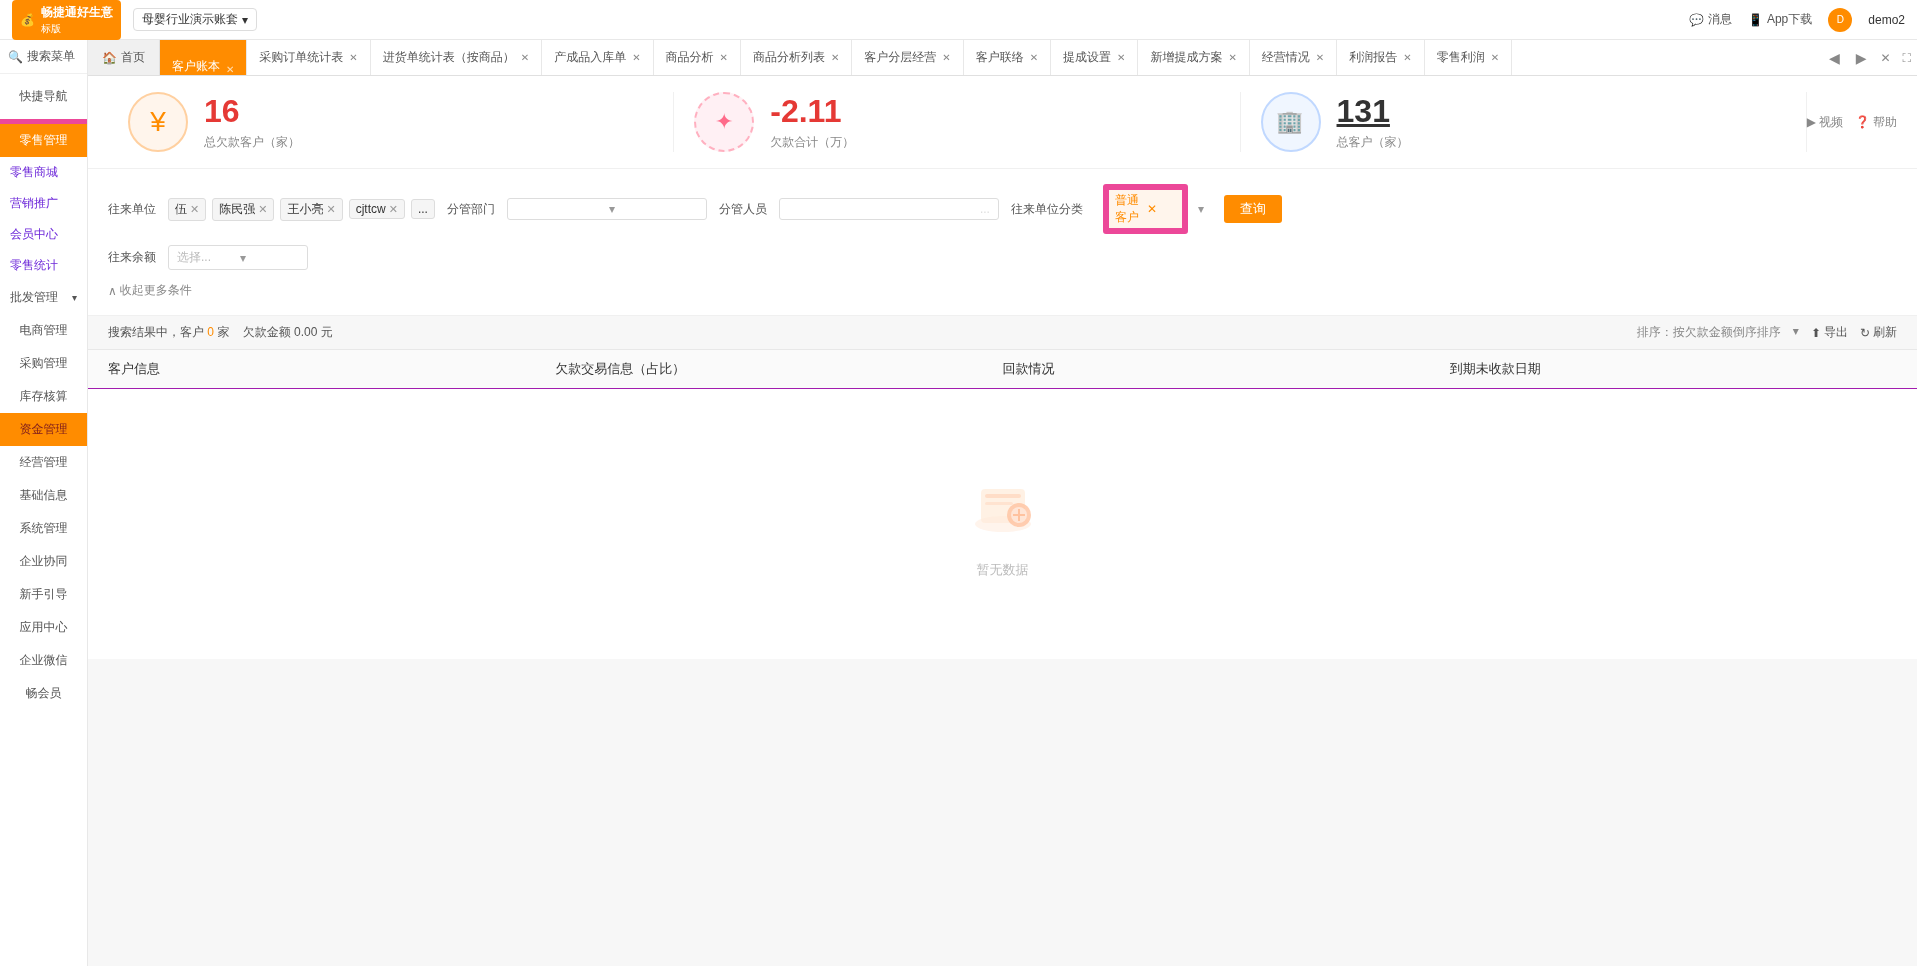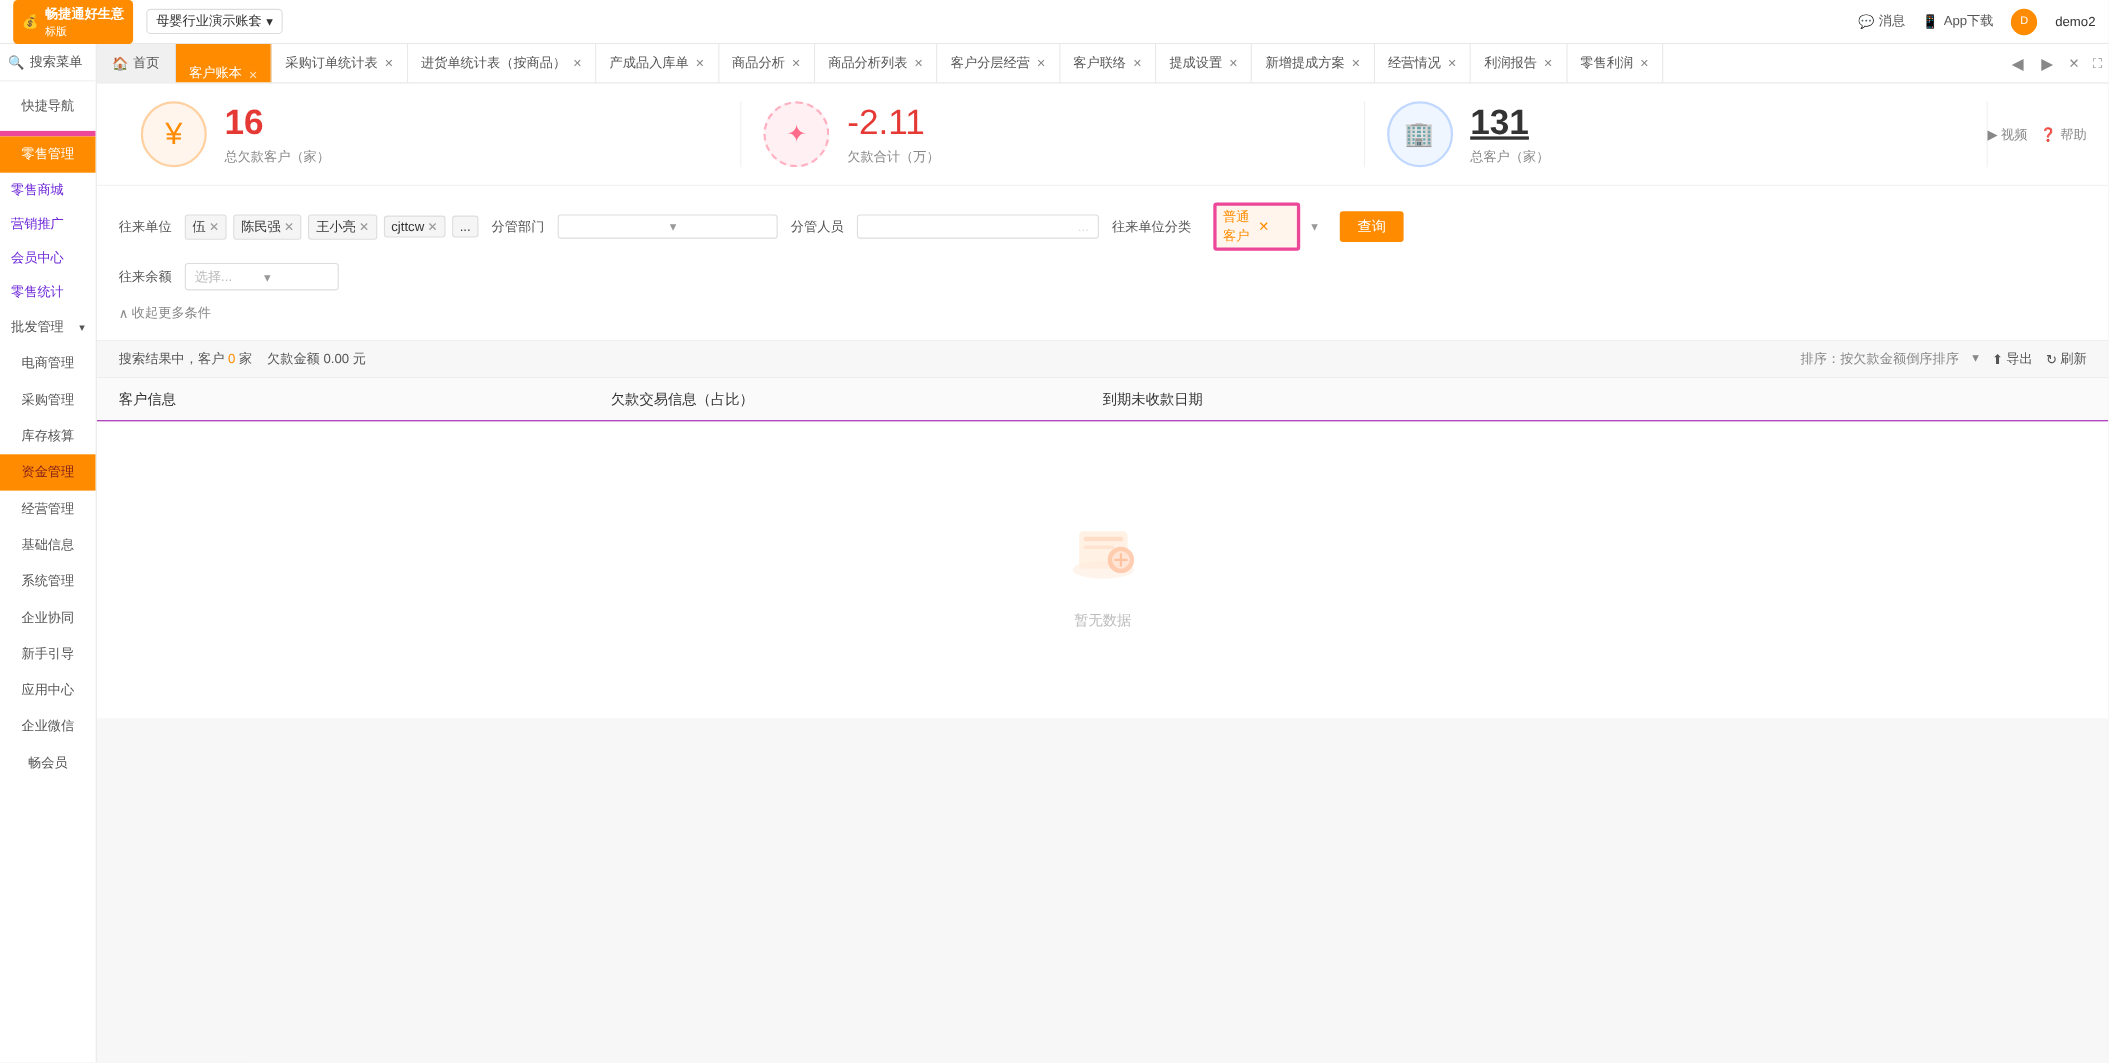--- a/index.html
+++ b/index.html
@@ -190,21 +190,21 @@
     .query-btn {
       background: #ff8c00; color: #fff; border: none;
       padding: 5px 16px; border-radius: 3px; font-size: 13px; cursor: pointer;
     }
     .collapse-btn {
       display: flex; align-items: center; gap: 3px;
       font-size: 12px; color: #888; cursor: pointer; margin: 0 auto;
     }
     .customer-type-tag {
       display: flex; align-items: center; gap: 3px;
-      background: #fff5ec; border: 3px solid #ec4899;
+      background: #fff5ec; border: 6px solid #ec4899;
       border-radius: 3px; padding: 2px 6px; font-size: 12px; color: #ff8c00;
     }
 
     
     .results-bar {
       background: #f7f7f7;
       padding: 8px 20px;
       display: flex;
       align-items: center;
       justify-content: space-between;
@@ -423,21 +423,21 @@
           <div class="stat-icon orange">¥</div>
           <div class="stat-values">
             <span class="stat-big" style="color:#e53935;font-size:32px;font-weight:bold;">16</span>
             <span class="stat-label">总欠款客户（家）</span>
           </div>
         </div>
 
         <div class="stat-card">
           <div class="stat-icon pink" style="font-size:22px;">✦</div>
           <div class="stat-values">
-            <span class="stat-big red" style="font-size:32px;font-weight:normal;">-2.11</span>
+            <span class="stat-big red" style="font-size:32px;font-weight:bold;">-2.11</span>
             <span class="stat-label">欠款合计（万）</span>
           </div>
         </div>
 
         <div class="stat-card">
           <div class="stat-icon blue" style="font-size:22px;">🏢</div>
           <div class="stat-values">
             <span class="stat-big" style="font-size:32px;font-weight:bold;text-decoration:underline;">131</span>
             <span class="stat-label">总客户（家）</span>
           </div>
@@ -534,20 +534,21 @@
             <span>↻</span>
             <span>刷新</span>
           </div>
         </div>
       </div>
 
       <div class="data-table">
         <div class="table-header">
           <div class="table-header-cell">客户信息</div>
           <div class="table-header-cell">欠款交易信息（占比）</div>
+          <div class="table-header-cell">回款情况</div>
           <div class="table-header-cell">到期未收款日期</div>
         </div>
 
         <div class="empty-state">
           <div class="empty-icon">
             <svg width="80" height="80" viewBox="0 0 80 80" fill="none">
               <ellipse cx="40" cy="55" rx="28" ry="8" fill="#ffd0b0" opacity="0.4"></ellipse>
               <rect x="18" y="20" width="44" height="34" rx="4" fill="#ffdec0" opacity="0.7"></rect>
               <rect x="22" y="25" width="36" height="4" rx="2" fill="#ffb080" opacity="0.6"></rect>
               <rect x="22" y="33" width="28" height="3" rx="1.5" fill="#ffb080" opacity="0.4"></rect>

